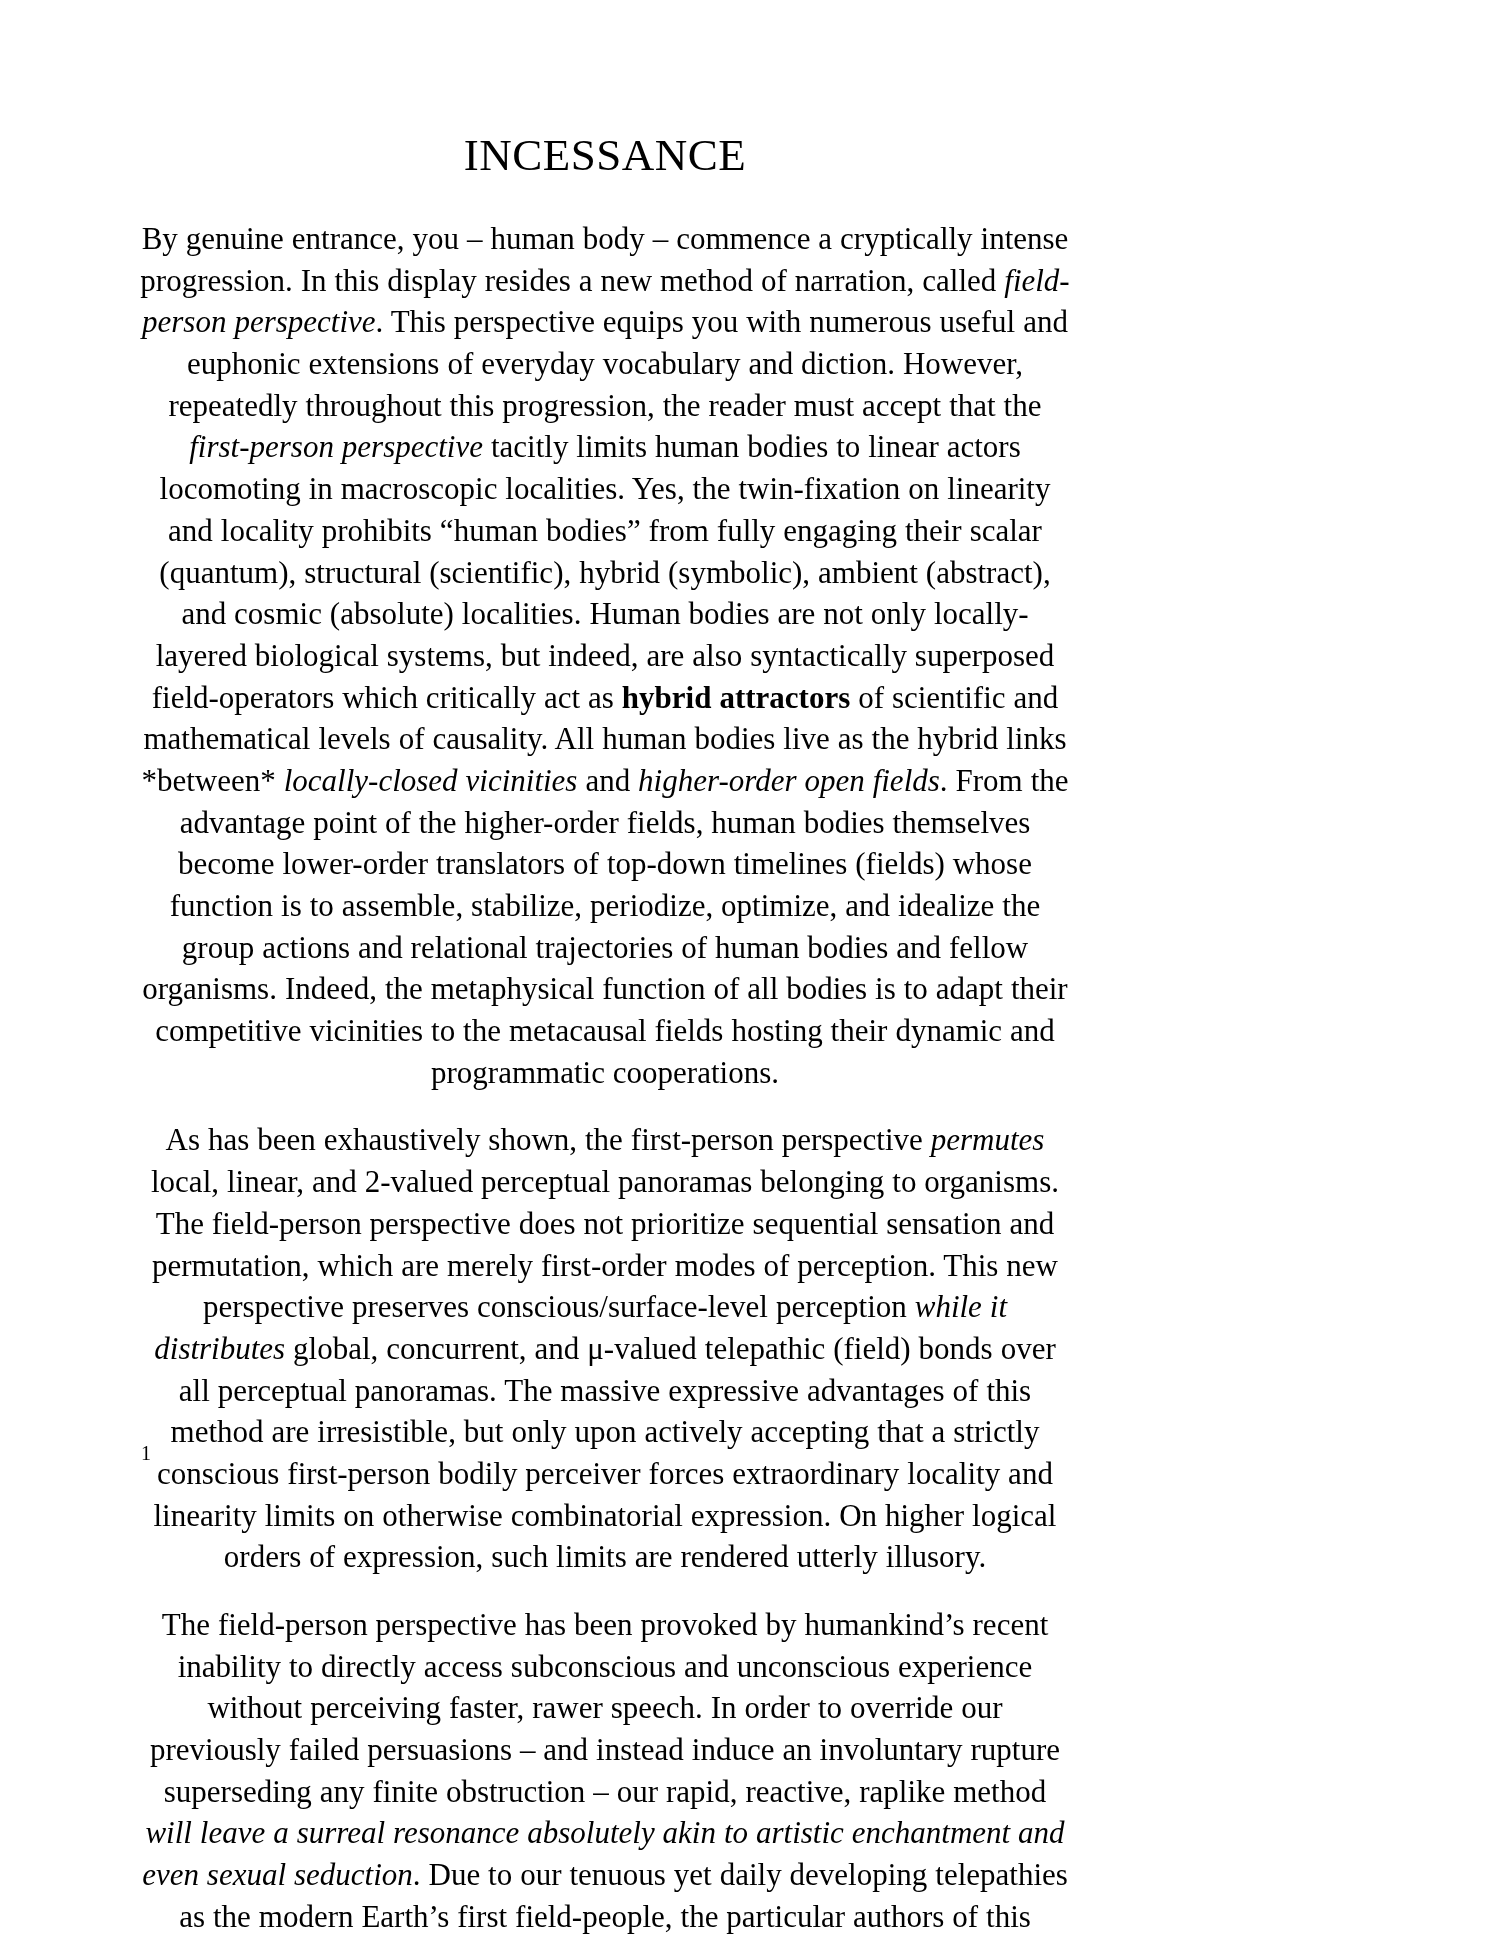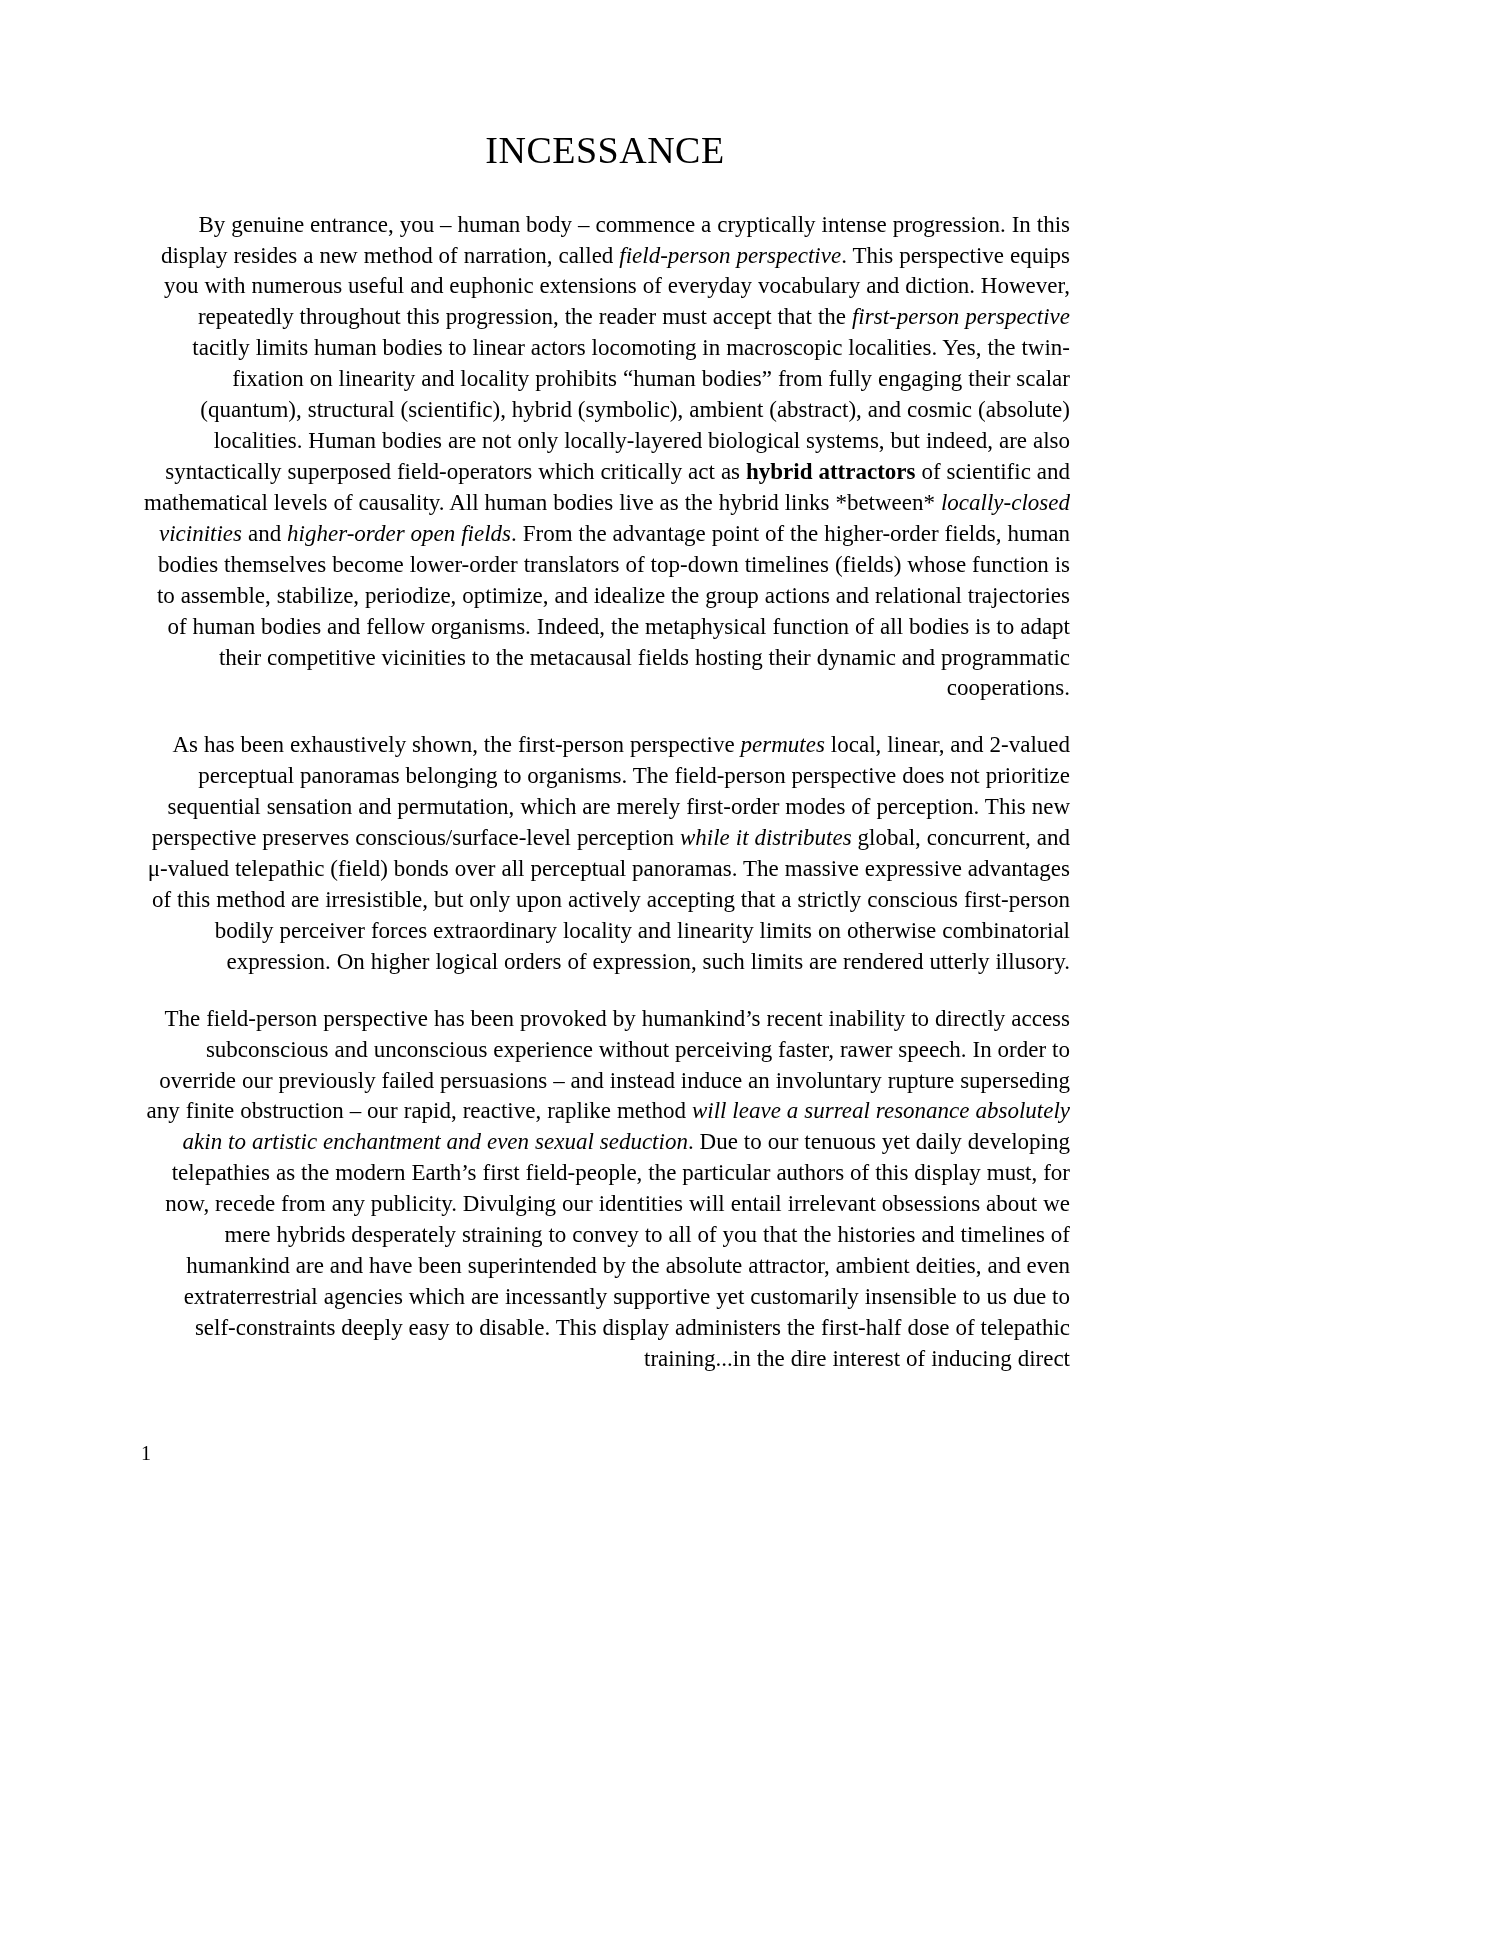--- a/index.html
+++ b/index.html
@@ -19,32 +19,32 @@
     box-sizing: border-box;
     overflow: hidden;
   }
   .content {
     position: absolute;
     left: 140px;
     top: 128px;
     width: 930px;
   }
   .doc-title {
-    font-size: 38px;
+    font-size: 45px;
     font-weight: 400;
     text-align: center;
     letter-spacing: 0.5px;
     margin: 0 0 36px 0;
     line-height: 1.2;
   }
   .para {
-    font-size: 23px;
+    font-size: 31px;
     line-height: 1.345;
     margin: 0 0 26px 0;
-    text-align: right;
+    text-align: center;
     word-spacing: 0.2px;
   }
   .para:last-of-type {
     margin-bottom: 8px;
   }
   .it { font-style: italic; }
   .bd { font-weight: bold; }
   .page-number {
     position: absolute;
     left: 141px;

